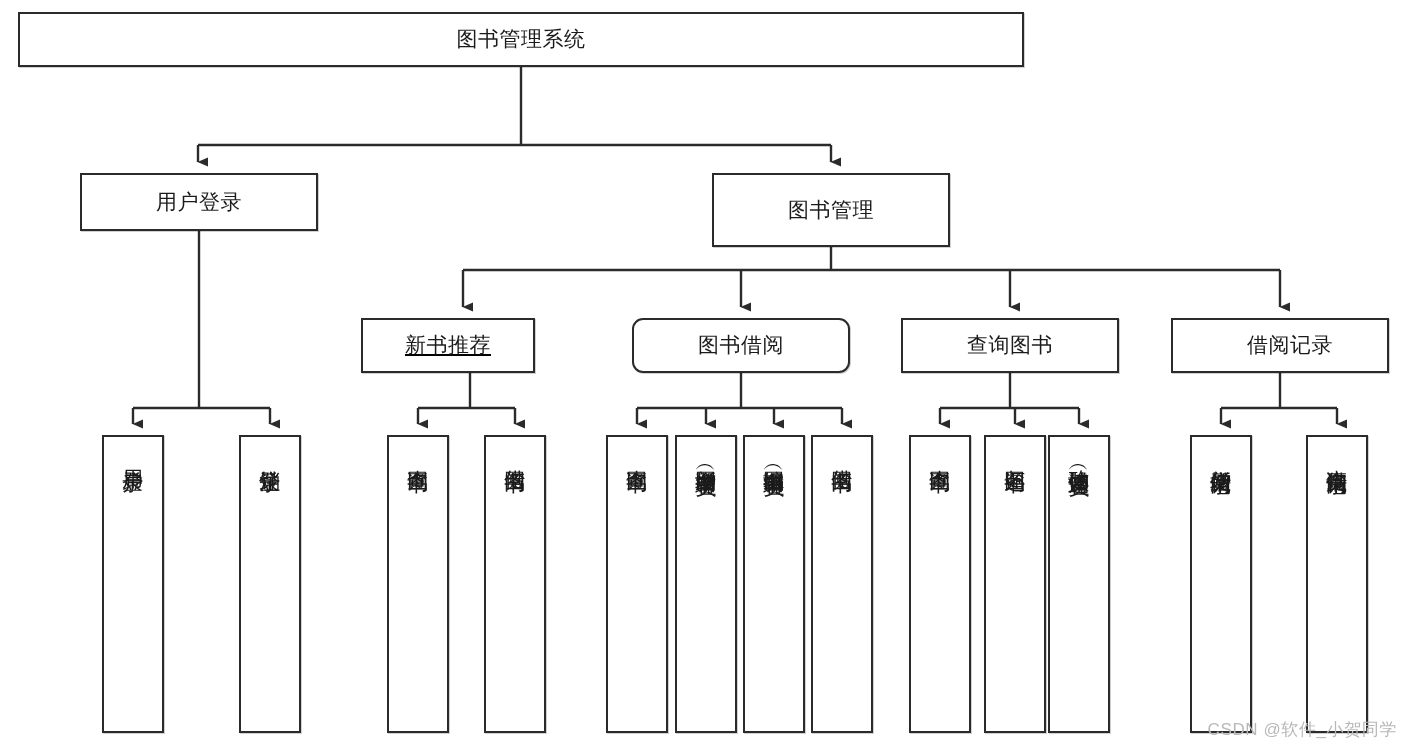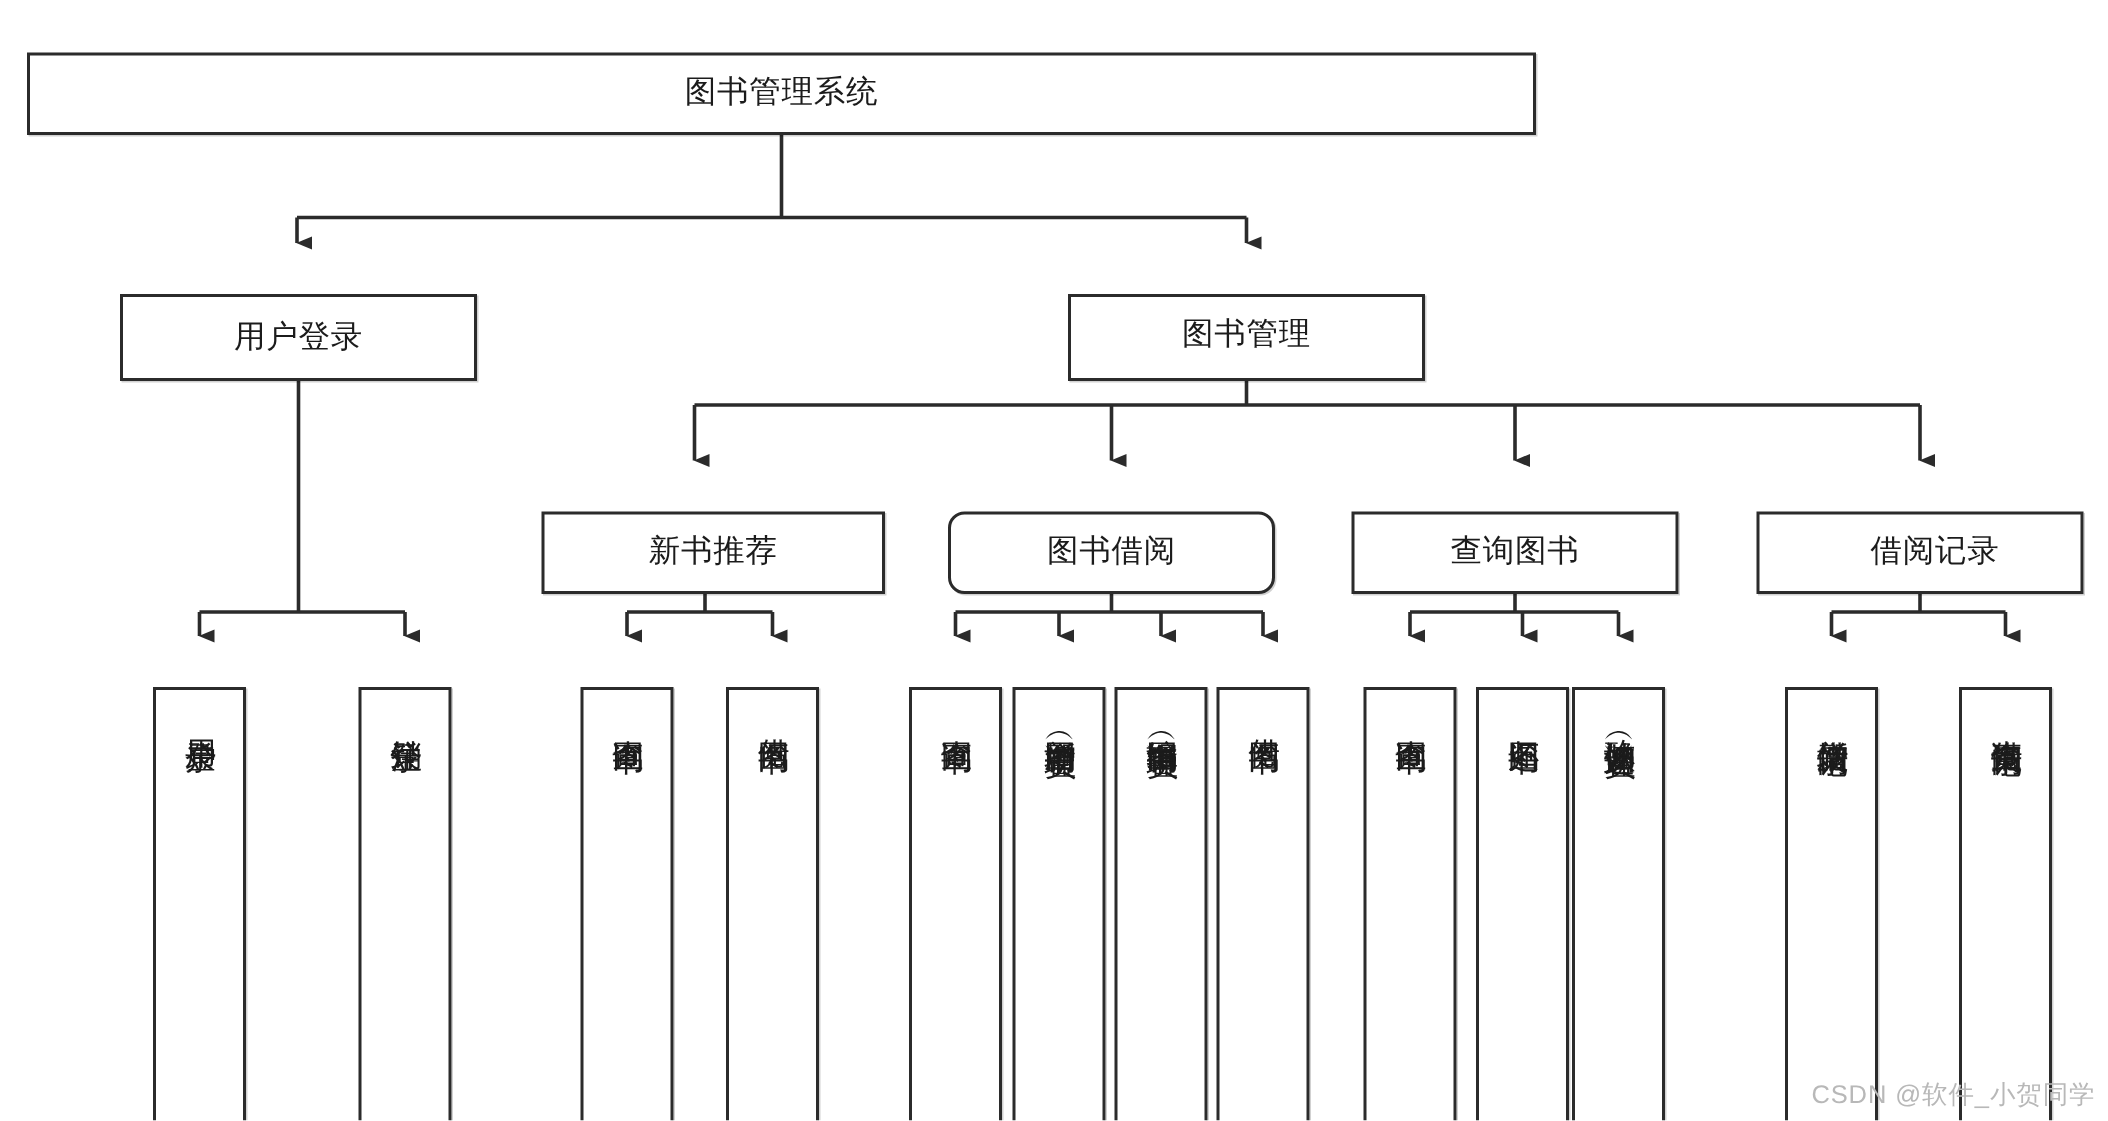--- a/index.html
+++ b/index.html
@@ -28,21 +28,20 @@
   }
   .node {
     position: absolute;
     box-sizing: border-box;
     background: #ffffff;
     border: 2px solid #2b2b2b;
     display: flex;
     align-items: center;
     justify-content: center;
     box-shadow: 1px 1px 0 rgba(0,0,0,0.18);
-    margin-top: 23px;
   }
   .node-label {
     color: #1b1b1b;
     font-size: 21px;
     line-height: 1.18;
     letter-spacing: 0.5px;
     white-space: nowrap;
     text-align: center;
   }
   .node.horizontal .node-label {
@@ -122,24 +121,24 @@
   </svg>
 
   <div class="node horizontal" style="left: 18px; top: 12px; width: 1006px; height: 55px;">
     <span class="node-label">图书管理系统</span>
   </div>
 
   <div id="node-layer">
       <div class="node horizontal" style="left: 80px; top: 173px; width: 238px; height: 58px;">
         <span class="node-label">用户登录</span>
       </div>
-      <div class="node horizontal" style="left: 712px; top: 173px; width: 238px; height: 58px; font-family: Liberation Mono, monospace;">
+      <div class="node horizontal" style="left: 712px; top: 173px; width: 238px; height: 74px;">
         <span class="node-label">图书管理</span>
       </div>
-      <div class="node horizontal" style="left: 361px; top: 318px; width: 229px; height: 55px;">
+      <div class="node horizontal" style="left: 361px; top: 318px; width: 174px; height: 55px; text-decoration: underline;">
         <span class="node-label">新书推荐</span>
       </div>
       <div class="node horizontal" style="left: 632px; top: 318px; width: 218px; height: 55px; border-radius: 11px;">
         <span class="node-label">图书借阅</span>
       </div>
       <div class="node horizontal" style="left: 901px; top: 318px; width: 218px; height: 55px;">
         <span class="node-label">查询图书</span>
       </div>
       <div class="node horizontal" style="left: 1171px; top: 318px; width: 218px; height: 55px; padding-left: 20px;">
         <span class="node-label">借阅记录</span>

